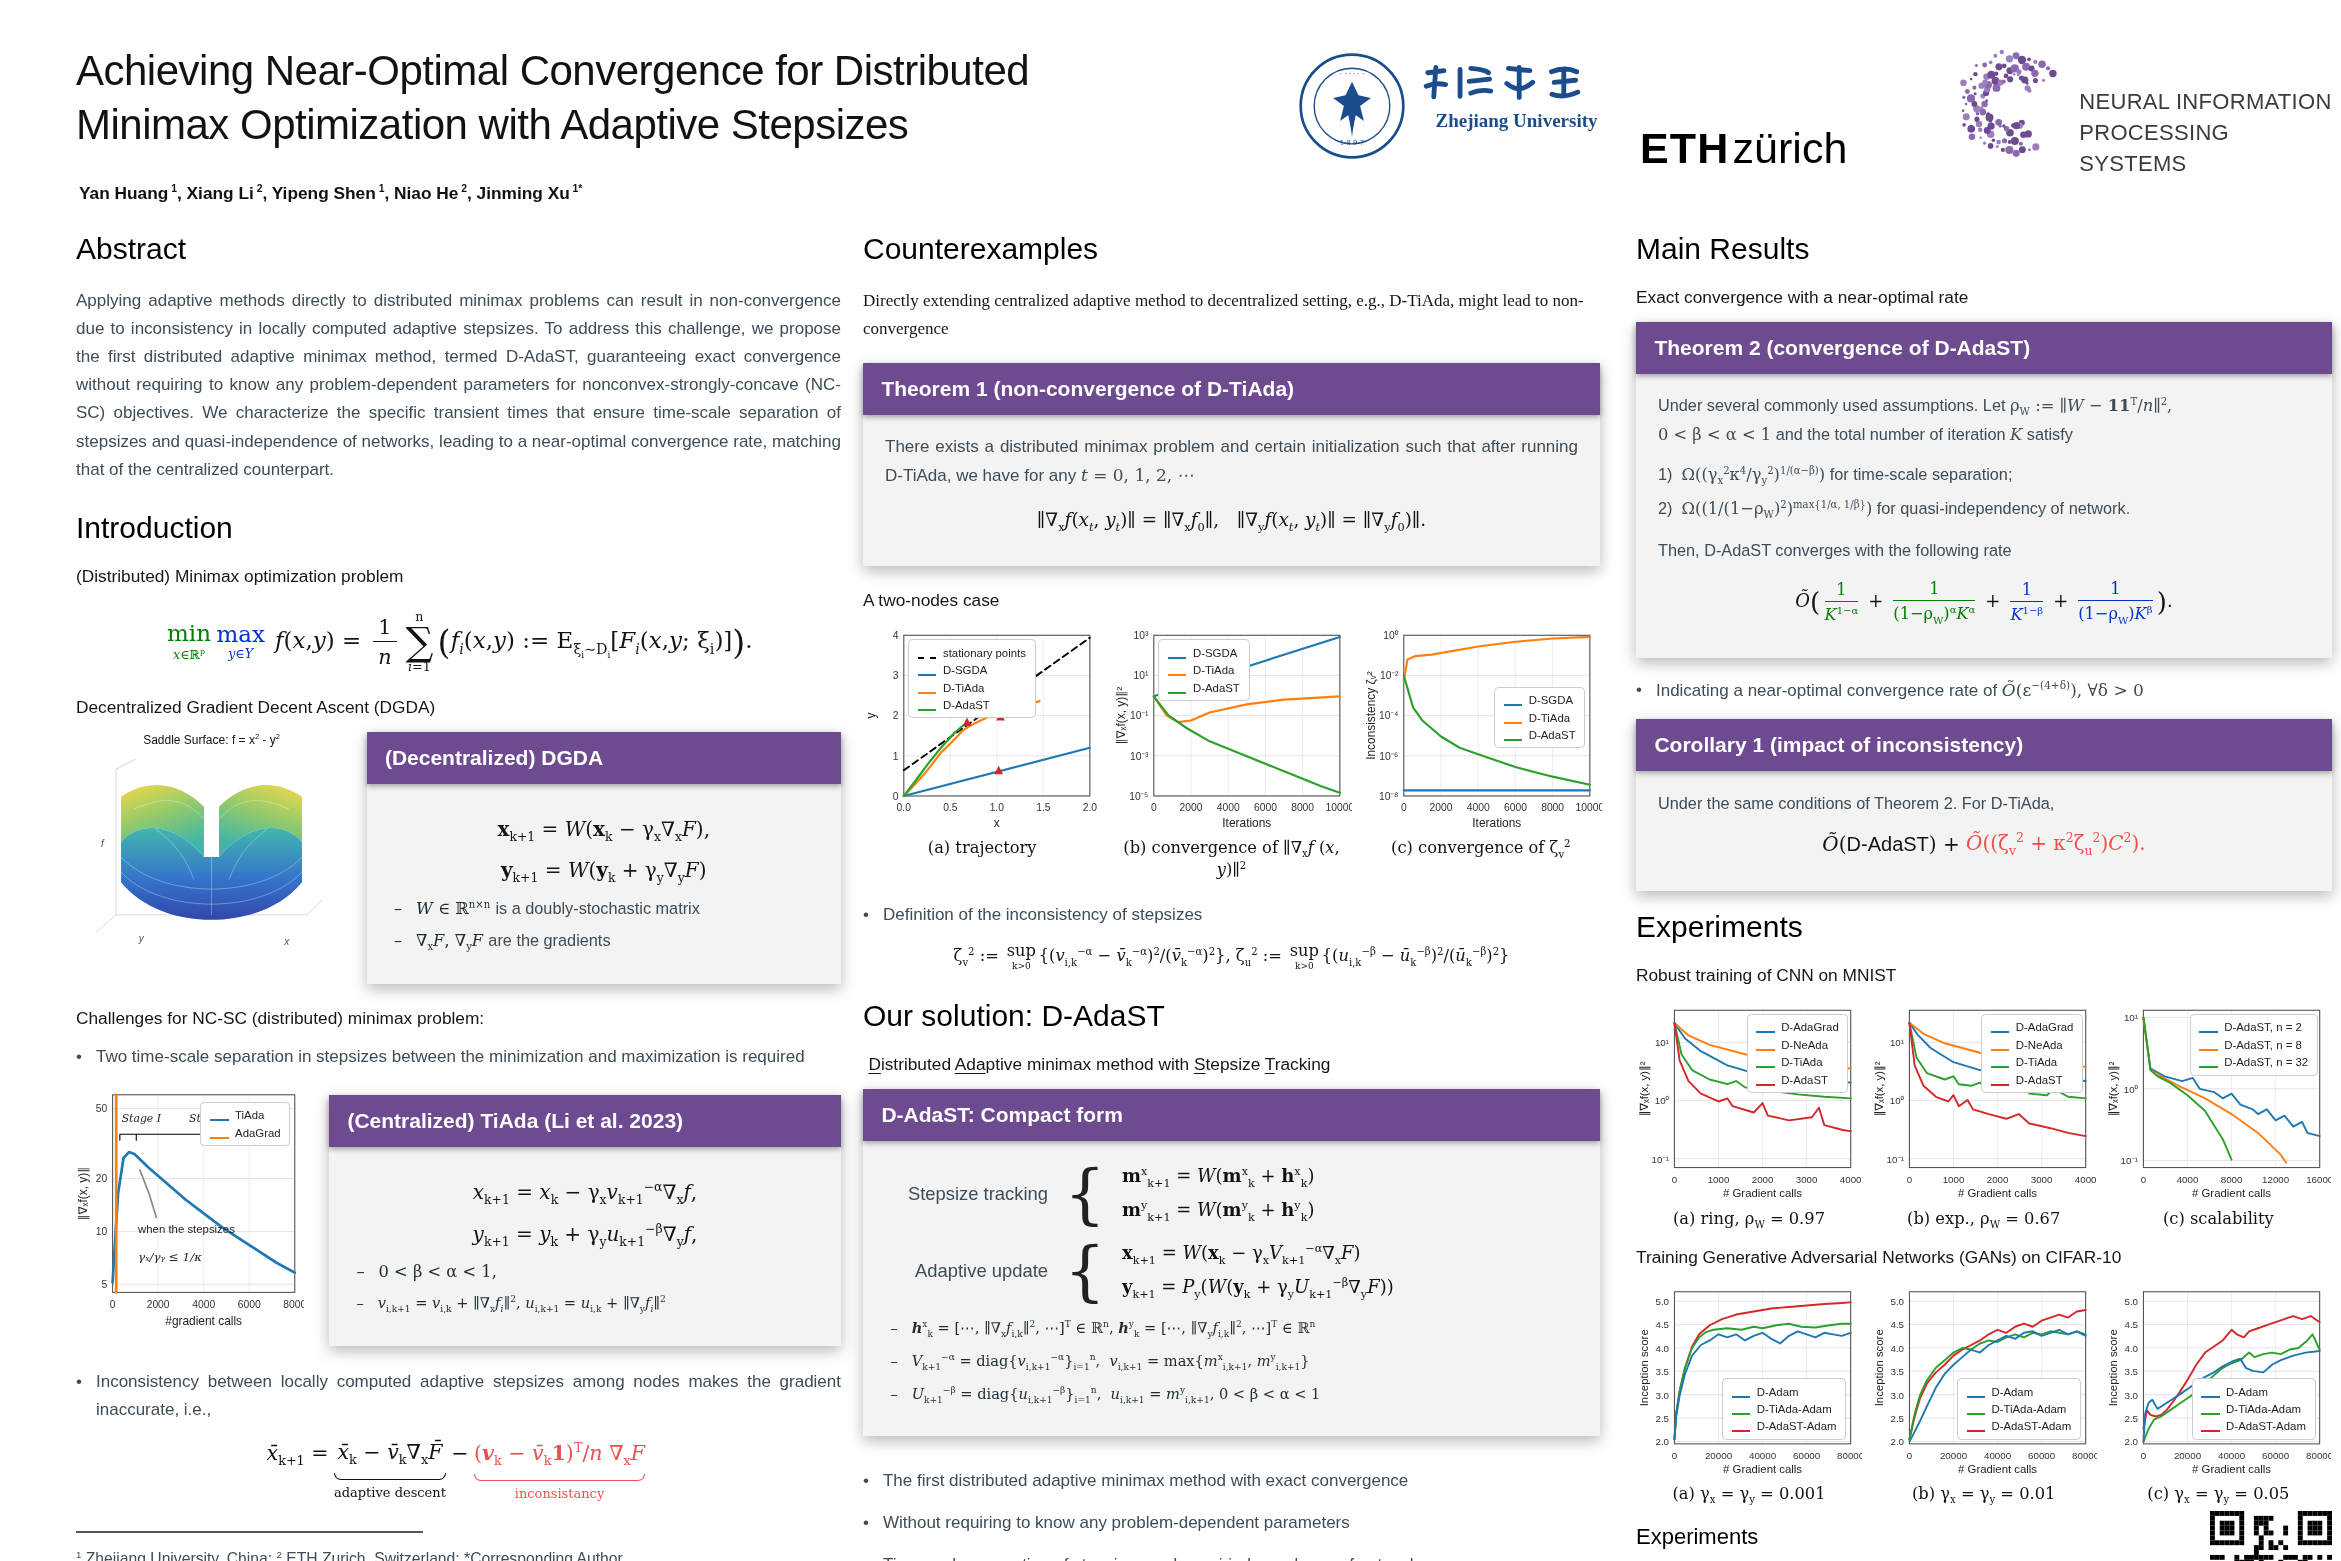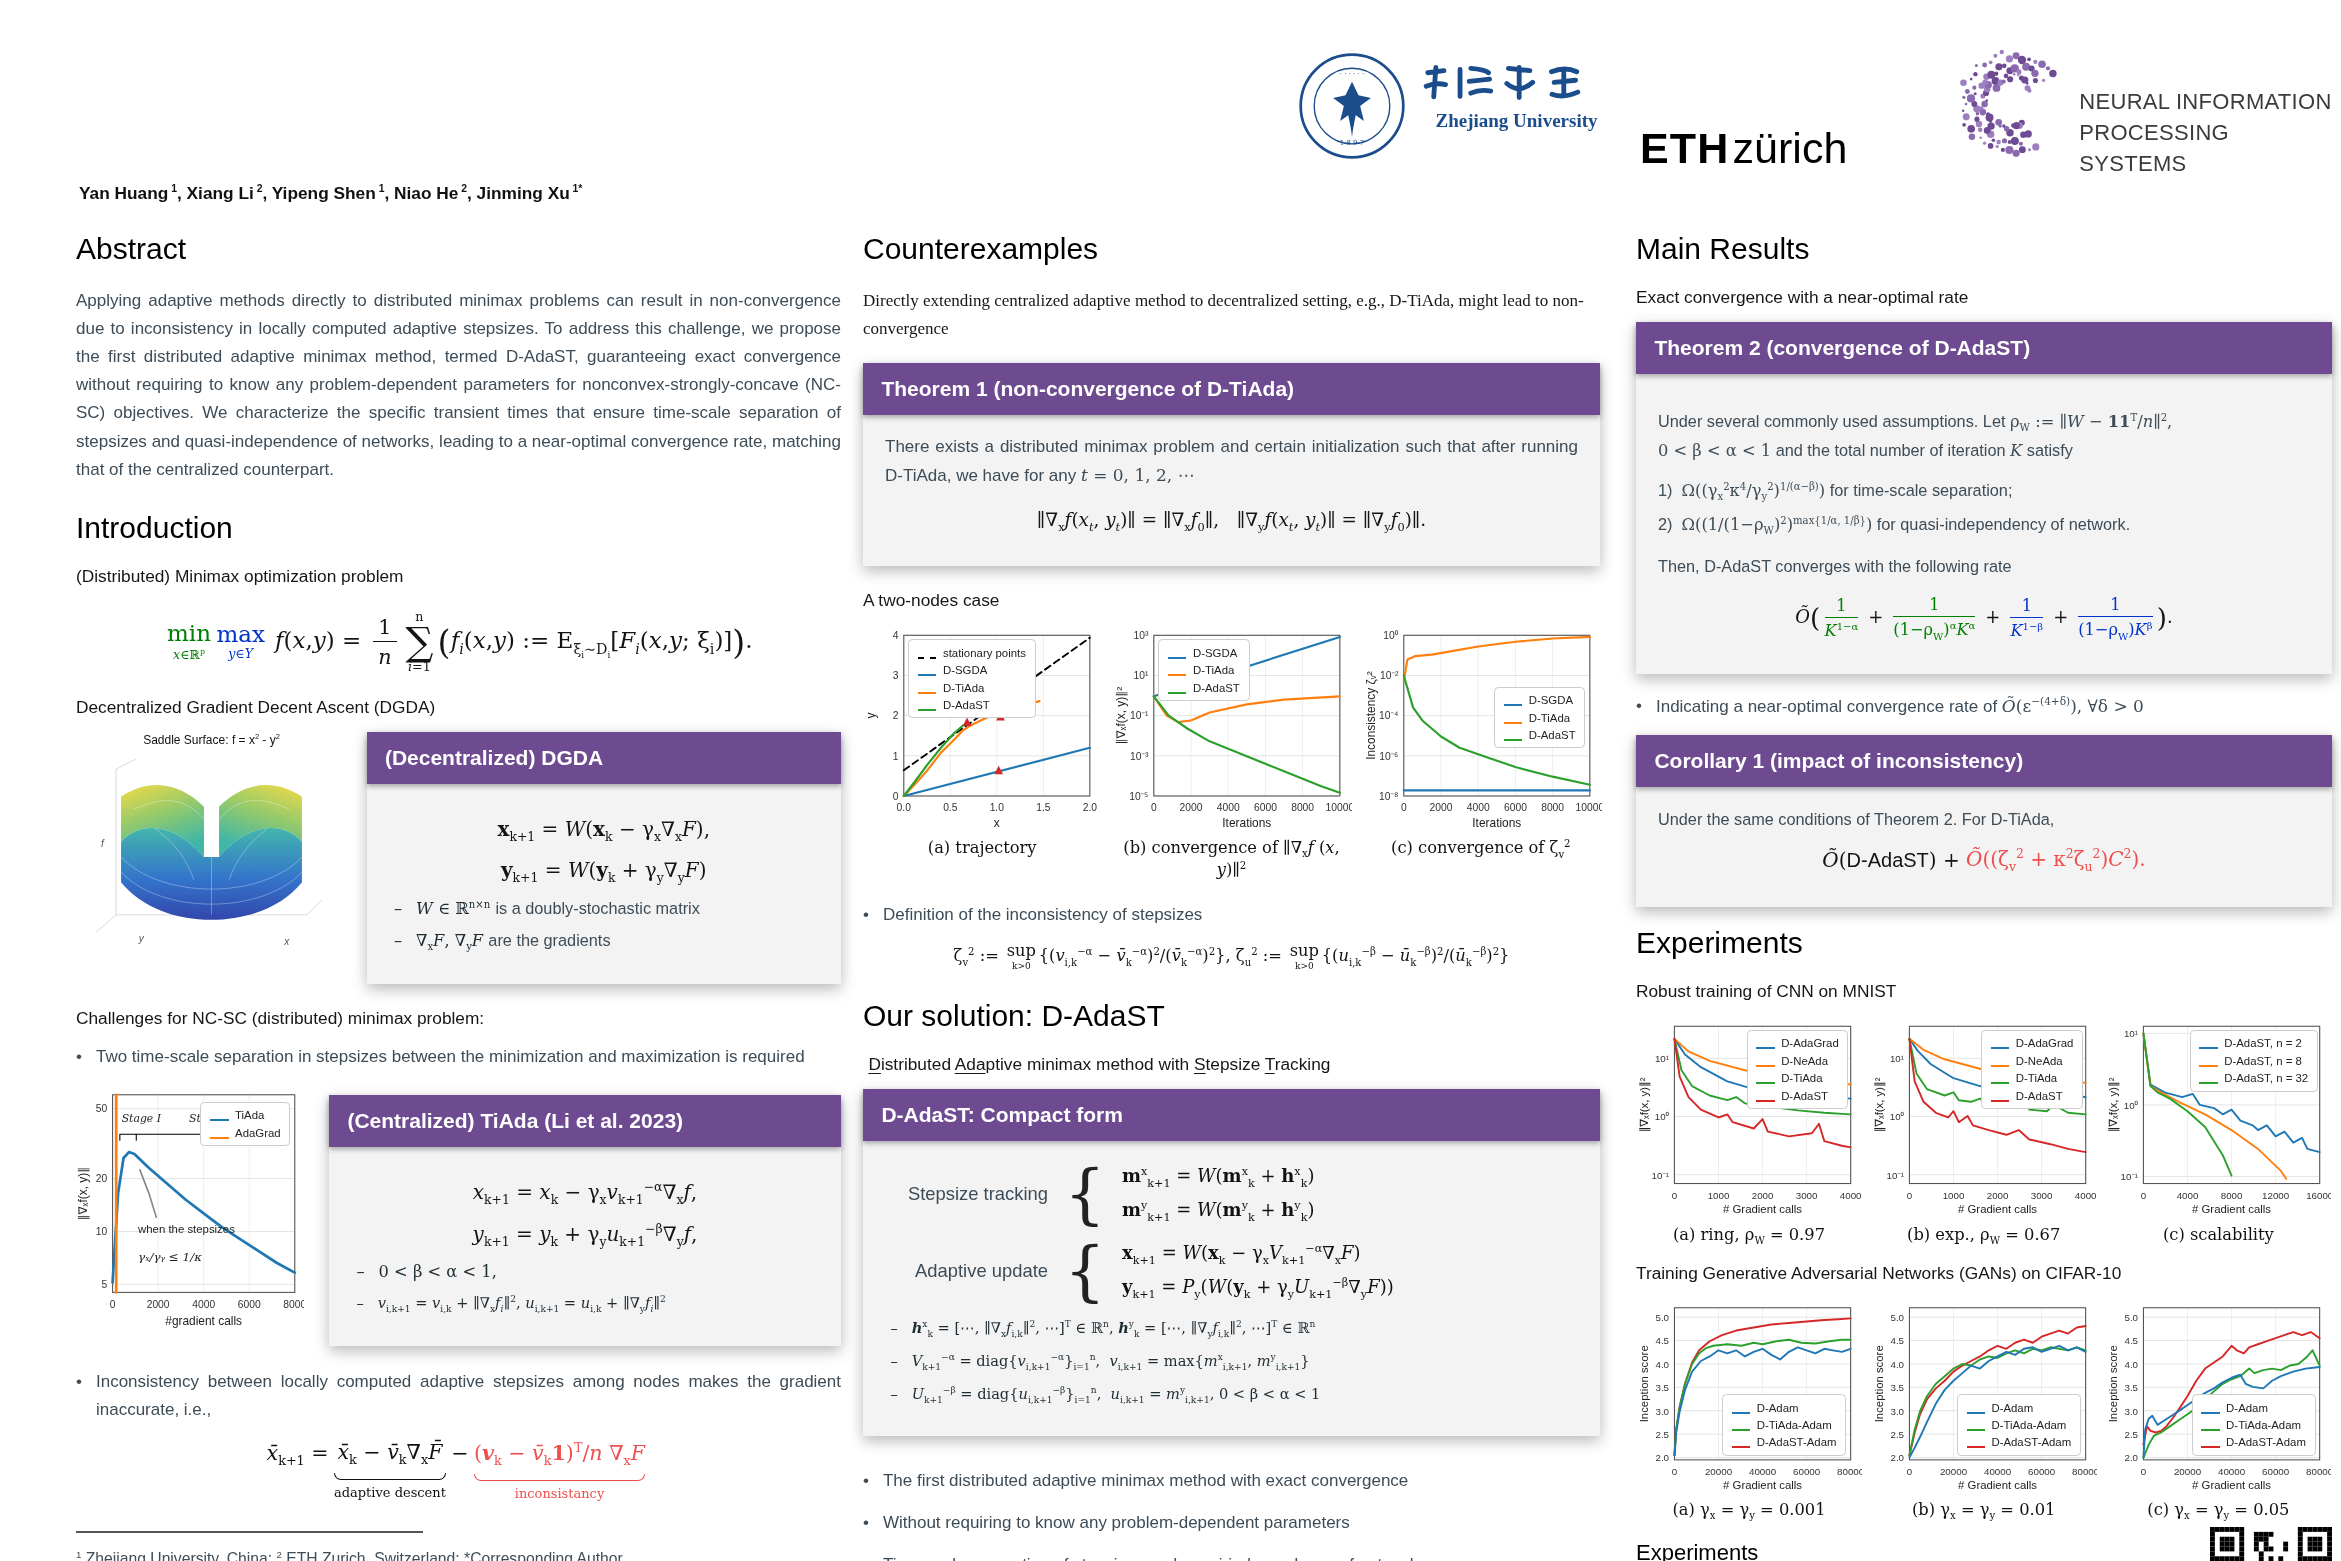--- a/index.html
+++ b/index.html
@@ -90,20 +90,24 @@
   .ref-item { font-size:14px; line-height:1.55; color:#20272b; text-align:justify; margin-bottom:9.8px; }
   #refs-wrap { display:flex; gap:16.3px; }
   #qr { margin-top:5.4px; }
   .u { text-decoration:underline; text-underline-offset:3.3px; }
 </style>
 </head>
 <body>
 
 <div id="poster">
 
+  <div id="title">
+    <div>Achieving Near-Optimal Convergence for Distributed</div>
+    <div>Minimax Optimization with Adaptive Stepsizes</div>
+  </div>
   <div id="authors"><span>Yan Huang</span><sup> 1</sup>, <span>Xiang Li</span><sup> 2</sup>, <span>Yipeng Shen</span><sup> 1</sup>, <span>Niao He</span><sup> 2</sup>, <span>Jinming Xu</span><sup> 1*</sup></div>
 
   <div id="zju-logo">
     <svg width="108" height="108" viewBox="0 0 200 200">
       <circle cx="100" cy="100" r="95" fill="none" stroke="#1b4c8c" stroke-width="5"></circle>
       <circle cx="100" cy="100" r="70" fill="none" stroke="#1b4c8c" stroke-width="2.5"></circle>
       <path d="M100 55 L112 80 L135 85 L115 100 L122 128 L100 112 L78 128 L85 100 L65 85 L88 80 Z" fill="#1b4c8c"></path>
       <path d="M92 112 Q100 150 100 160 Q100 150 108 112 Z" fill="#1b4c8c"></path>
       <text x="100" y="45" text-anchor="middle" font-size="13" fill="#1b4c8c" font-family="DejaVu Serif, serif">· · · · · ·</text>
       <text x="100" y="172" text-anchor="middle" font-size="13" fill="#1b4c8c" font-family="DejaVu Serif, serif">1 8 9 7</text>
@@ -630,21 +634,21 @@
     </div>
   </div>
 
   <div id="col3" class="col">
     <div class="h1">Main Results</div>
     <div class="h2">Exact convergence with a near-optimal rate</div>
 
     <div class="pbox" style="margin-top:13px;">
       <div class="pbox-h">Theorem 2 (convergence of D-AdaST)</div>
       <div class="pbox-b" style="font-size:16.3px;">
-        <div class="body-text" style="font-size:16.3px;margin-top:16px;">Under several commonly used assumptions. Let <span class="math">ρ<sub>W</sub> := ∥<i>W</i> − <b>11</b><sup>T</sup>/<i>n</i>∥<sup>2</sup>,</span></div>
+        <div class="body-text" style="font-size:16.3px;">Under several commonly used assumptions. Let <span class="math">ρ<sub>W</sub> := ∥<i>W</i> − <b>11</b><sup>T</sup>/<i>n</i>∥<sup>2</sup>,</span></div>
         <div class="body-text" style="font-size:16.3px;"><span class="math">0 &lt; β &lt; α &lt; 1</span> and the total number of iteration <span class="math"><i>K</i></span> satisfy</div>
         <div class="body-text" style="font-size:16.3px; margin-top:13px;">1)&nbsp;&nbsp;<span class="math">Ω((γ<sub>x</sub><sup>2</sup>κ<sup>4</sup>/γ<sub>y</sub><sup>2</sup>)<sup>1/(α−β)</sup>)</span> for time-scale separation;</div>
         <div class="body-text" style="font-size:16.3px; margin-top:5px;">2)&nbsp;&nbsp;<span class="math">Ω((1/(1−ρ<sub>W</sub>)<sup>2</sup>)<sup>max{1/α, 1/β}</sup>)</span> for quasi-independency of network.</div>
         <div class="body-text" style="font-size:16.3px; margin-top:13px;">Then, D-AdaST converges with the following rate</div>
         <div class="eq-center" style="font-size:18px; margin-top:15px;"><i>Õ</i><span class="bigp">(</span><span class="frac green">
               <span>1</span>
               <span><i>K</i><sup>1−α</sup></span>
             </span> + <span class="frac green">
               <span>1</span>
               <span>(1−ρ<sub>W</sub>)<sup>α</sup><i>K</i><sup>α</sup></span>

